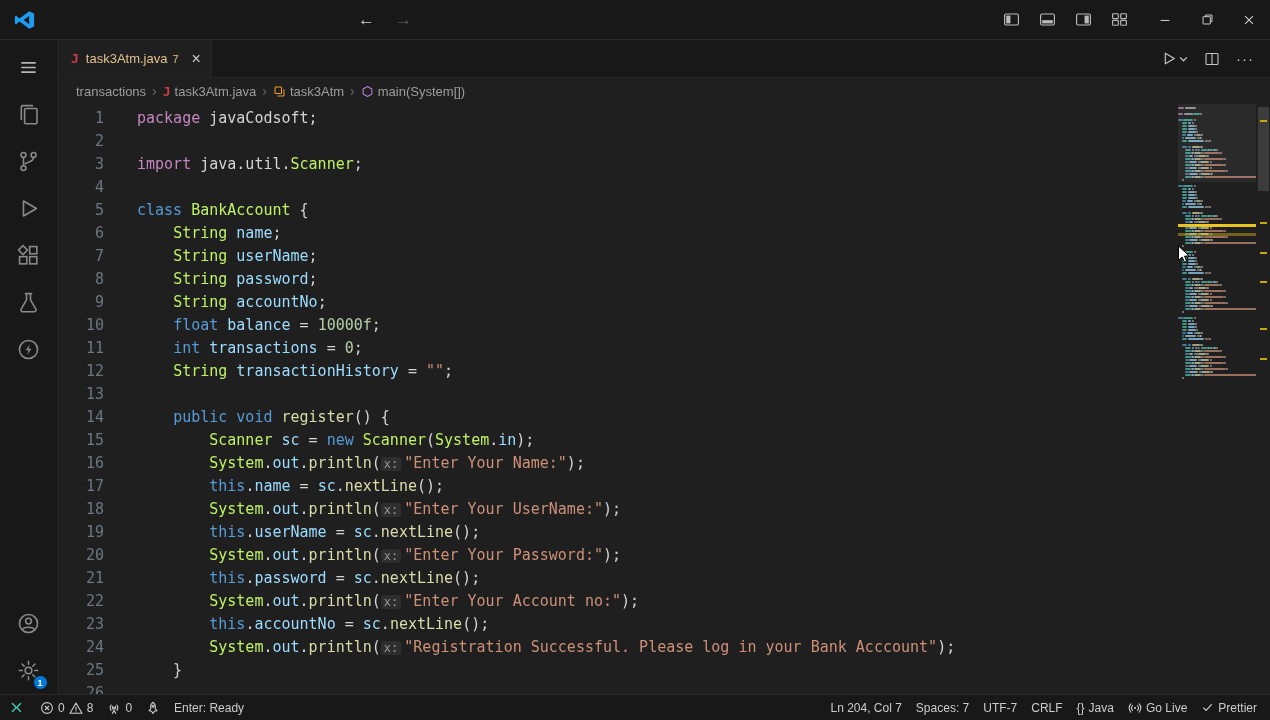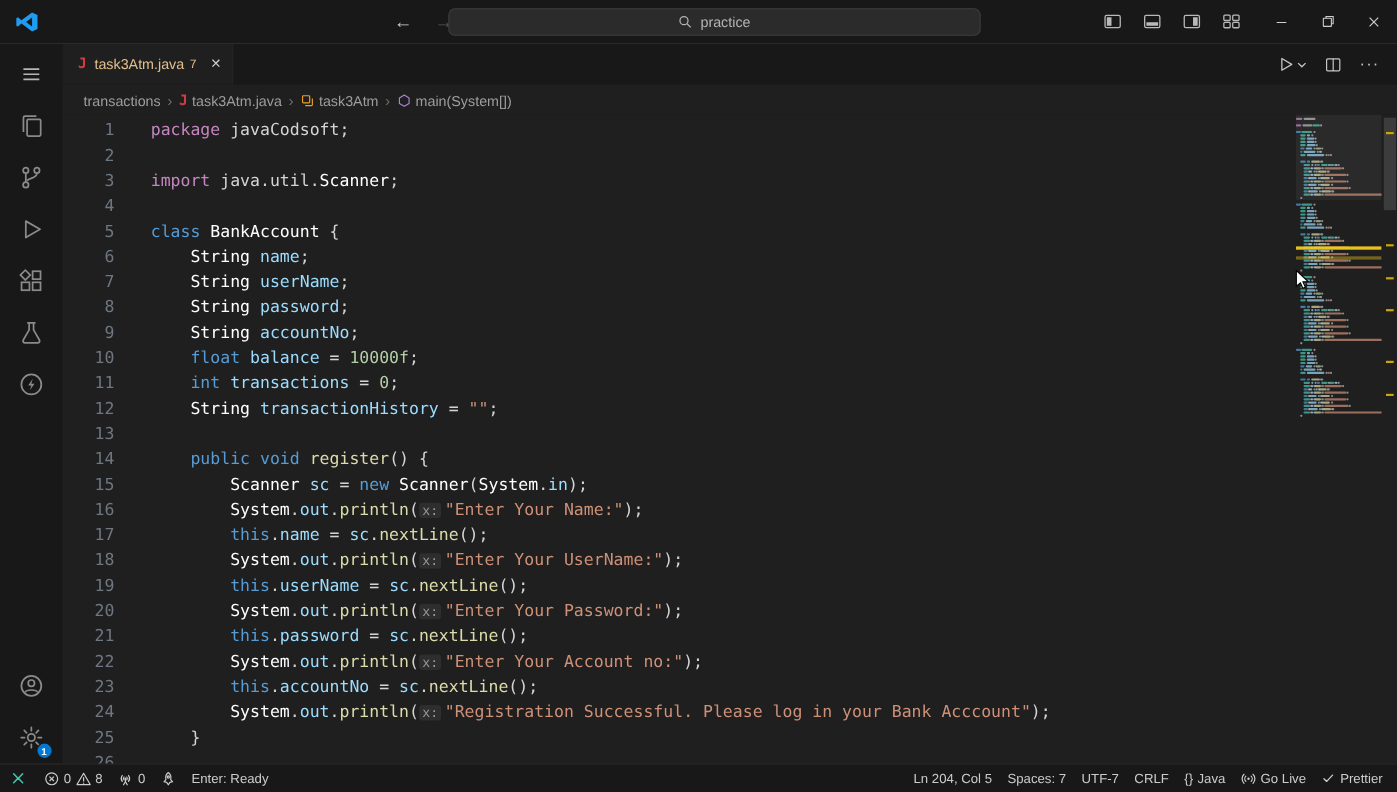--- a/index.html
+++ b/index.html
@@ -62,21 +62,21 @@
   .editor { flex:1; position:relative; background:#1f1f1f; overflow:hidden; }
   .code-lines { position:absolute; top:3px; left:0; right:92px;
     font-family:"DejaVu Sans Mono","Liberation Mono",monospace; font-size:15px; line-height:23px;
     white-space:pre; overflow:hidden; }
   .code-line { display:flex; height:23px; }
   .line-number { width:46px; text-align:right; color:#6e7681; flex:none; }
   .line-content { padding-left:33px; color:#d4d4d4; }
 
   .tk-kw { color:#c586c0; }
   .tk-kb { color:#569cd6; }
-  .tk-ty { color:#ffffff;text-align:right; }
+  .tk-ty { color:#bef264;text-align:right; }
   .tk-fn { color:#dcdcaa; }
   .tk-va { color:#9cdcfe; }
   .tk-st { color:#ce9178; }
   .tk-nu { color:#b5cea8; }
   .tk-pl { color:#d4d4d4; }
   .tk-ih { color:#989898; background:#2e2e2e; border-radius:3px; padding:0 3px; margin-right:3px; font-size:12px; }
 
   
   .minimap { position:absolute; top:0; right:14px; width:78px; bottom:0; overflow:hidden; }
   .minimap-content { position:relative; padding-top:3px; }
@@ -109,29 +109,20 @@
   <div class="titlebar">
     <div class="tb-logo">
       <svg class="ic" width="22" height="22" viewBox="0 0 24 24">
         <path fill="#1f9cf0" d="M2 15.7V8.3l1.5-.9 3.6 2.9L17.6 2.5 23 5v14l-5.4 2.5L7.1 13.6l-3.6 2.9z"></path>
         <path fill="#181818" d="M17.6 7.5l-5.9 4.5 5.9 4.5z"></path>
       </svg>
     </div>
     <div class="tb-nav">
       <span style="font-size:17px;">←</span>
       <span class="fwd" style="font-size:17px;">→</span>
-    </div>
-    <div class="searchbox">
-      <span class="sb-icon">
-        <svg class="ic" width="13" height="13" viewBox="0 0 16 16" fill="none" stroke="#b4b4b4" stroke-width="1.4">
-          <circle cx="6.5" cy="6.5" r="4.5"></circle>
-            <path d="M10 10l4 4"></path>
-        </svg>
-      </span>
-      <span>practice</span>
     </div>
     <div class="tb-right">
       <div class="layout-group">
         <span class="tb-iconbtn">
           <svg class="ic" width="17" height="17" viewBox="0 0 16 16" fill="none" stroke="currentColor" stroke-width="1.1">
             <rect x="1.5" y="2.8" width="13" height="10.4" rx="1.4"></rect>
               <path fill="currentColor" stroke="none" d="M3 4.3h4v7.4H3z"></path>
           </svg>
         </span>
         <span class="tb-iconbtn">
@@ -1038,21 +1029,21 @@
             <path d="M7 1.3c1.9 1.5 2.7 4 2.2 6.4l1.7 2-2.4.5L7 12.4 5.5 10.2l-2.4-.5 1.7-2C4.3 5.3 5.1 2.8 7 1.3z"></path>
             <circle cx="7" cy="5.3" r="1"></circle>
           </svg>
         </span>
       </span>
       <span class="sb-item">
         <span>Enter: Ready</span>
       </span>
     </div>
     <div class="sb-group">
-      <span class="sb-item">Ln 204, Col 5</span>
+      <span class="sb-item">Ln 204, Col 7</span>
       <span class="sb-item">Spaces: 7</span>
       <span class="sb-item">UTF-7</span>
       <span class="sb-item">CRLF</span>
       <span class="sb-item">
         <span>{}</span>
         <span>Java</span>
       </span>
       <span class="sb-item">
         <span class="sb-icon">
           <svg class="ic" width="14" height="14" viewBox="0 0 14 14" fill="none" stroke="currentColor" stroke-width="1.1" stroke-linecap="round">

